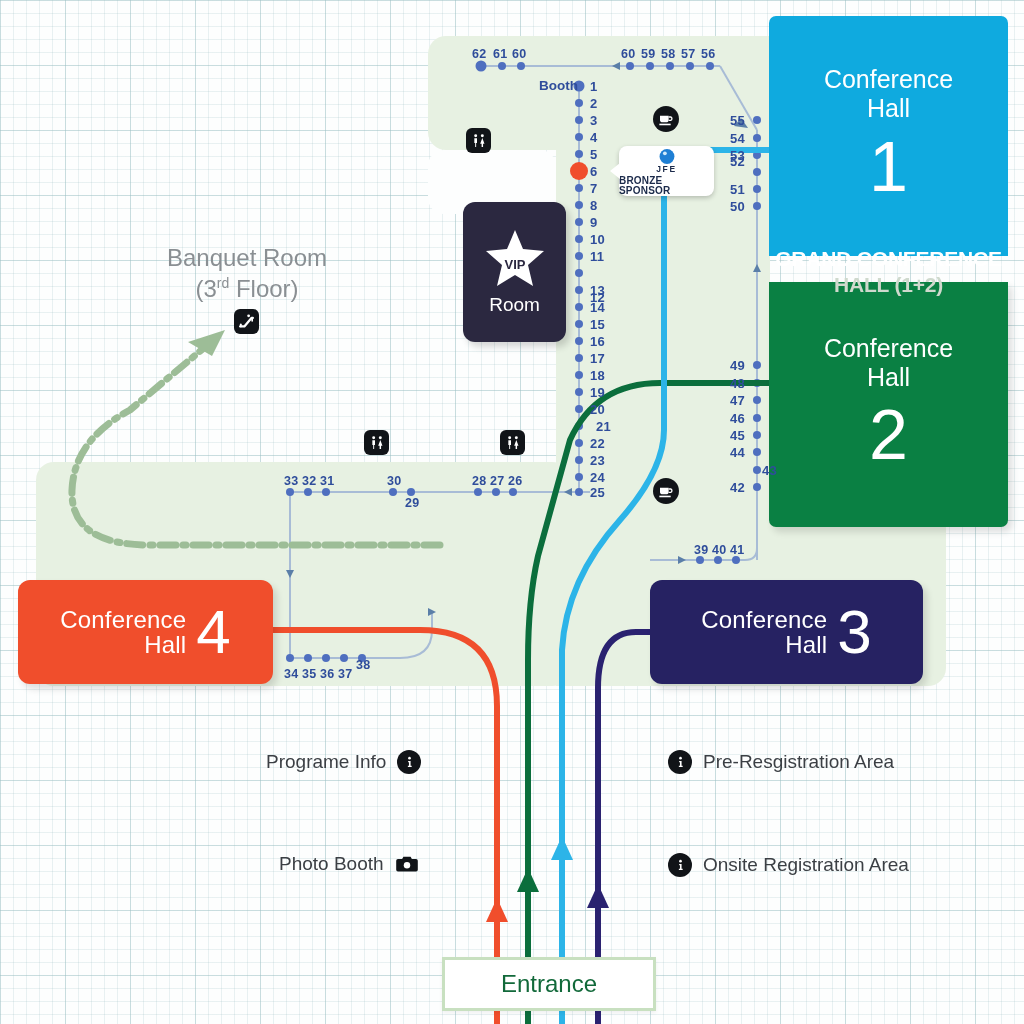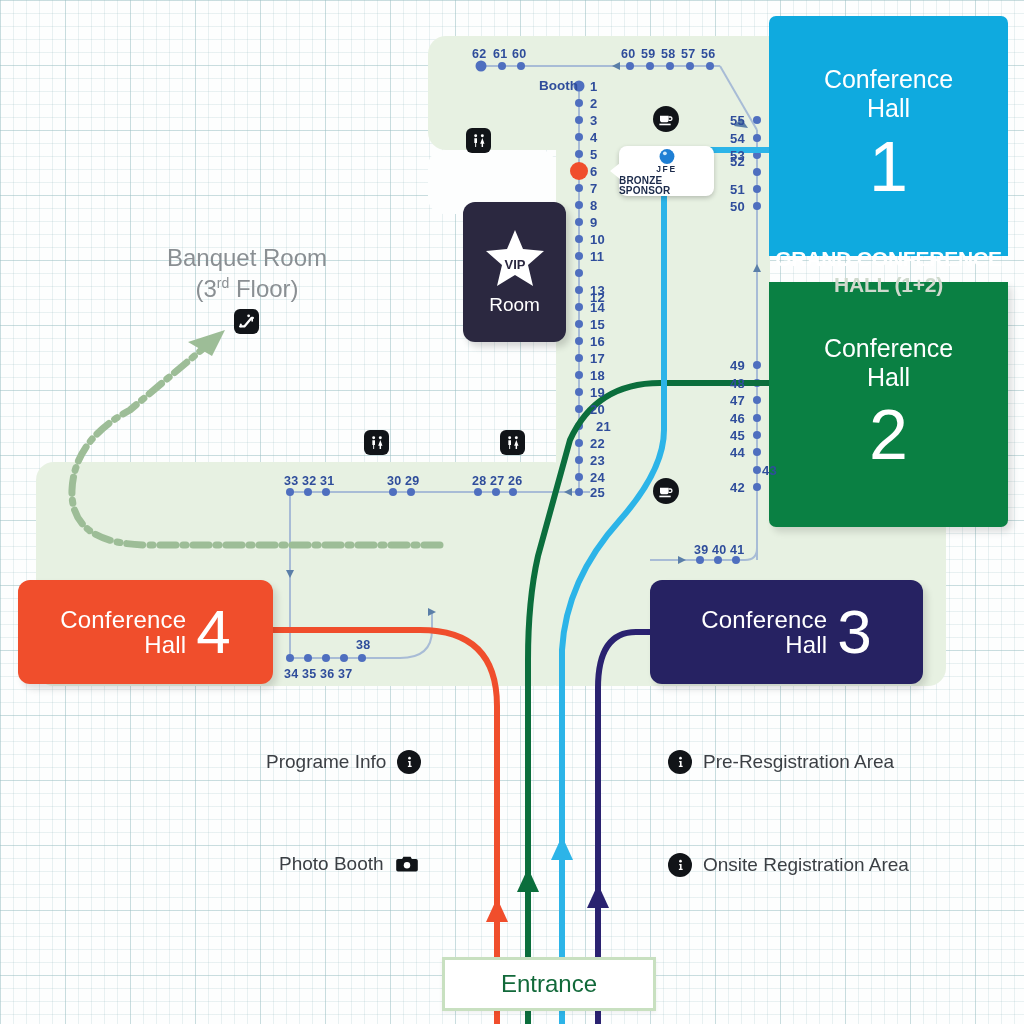--- a/index.html
+++ b/index.html
@@ -443,30 +443,30 @@
       <div class="bn col" style="position: absolute; left: 590px; top: 436px;">22</div>
       <div class="bn col" style="position: absolute; left: 590px; top: 453px;">23</div>
       <div class="bn col" style="position: absolute; left: 590px; top: 470px;">24</div>
       <div class="bn col" style="position: absolute; left: 590px; top: 485px;">25</div>
     </div>
 
   <div class="bn" style="left:284px;top:474px;">33</div>
   <div class="bn" style="left:302px;top:474px;">32</div>
   <div class="bn" style="left:320px;top:474px;">31</div>
   <div class="bn" style="left:387px;top:474px;">30</div>
-  <div class="bn" style="left:405px;top:474px;">29</div>
+  <div class="bn" style="left:405px;top:496px;">29</div>
   <div class="bn" style="left:472px;top:474px;">28</div>
   <div class="bn" style="left:490px;top:474px;">27</div>
   <div class="bn" style="left:508px;top:474px;">26</div>
 
   <div class="bn" style="left:284px;top:667px;">34</div>
   <div class="bn" style="left:302px;top:667px;">35</div>
   <div class="bn" style="left:320px;top:667px;">36</div>
   <div class="bn" style="left:338px;top:667px;">37</div>
-  <div class="bn" style="left:356px;top:638px;">38</div>
+  <div class="bn" style="left:356px;top:658px;">38</div>
 
   <div class="legend-row" id="lg-prog">
     <span>Programe Info</span>
     <span class="badge legend">
       <svg width="13" height="13" viewBox="0 0 24 24">
         <circle cx="12" cy="4" r="2.4" fill="#fff"></circle>
         <path d="M9.5 9 h4.5 v9 h2 v2.5 h-7 v-2.5 h2 v-6.5 h-1.5 z" fill="#fff"></path>
       </svg>
     </span>
   </div>

